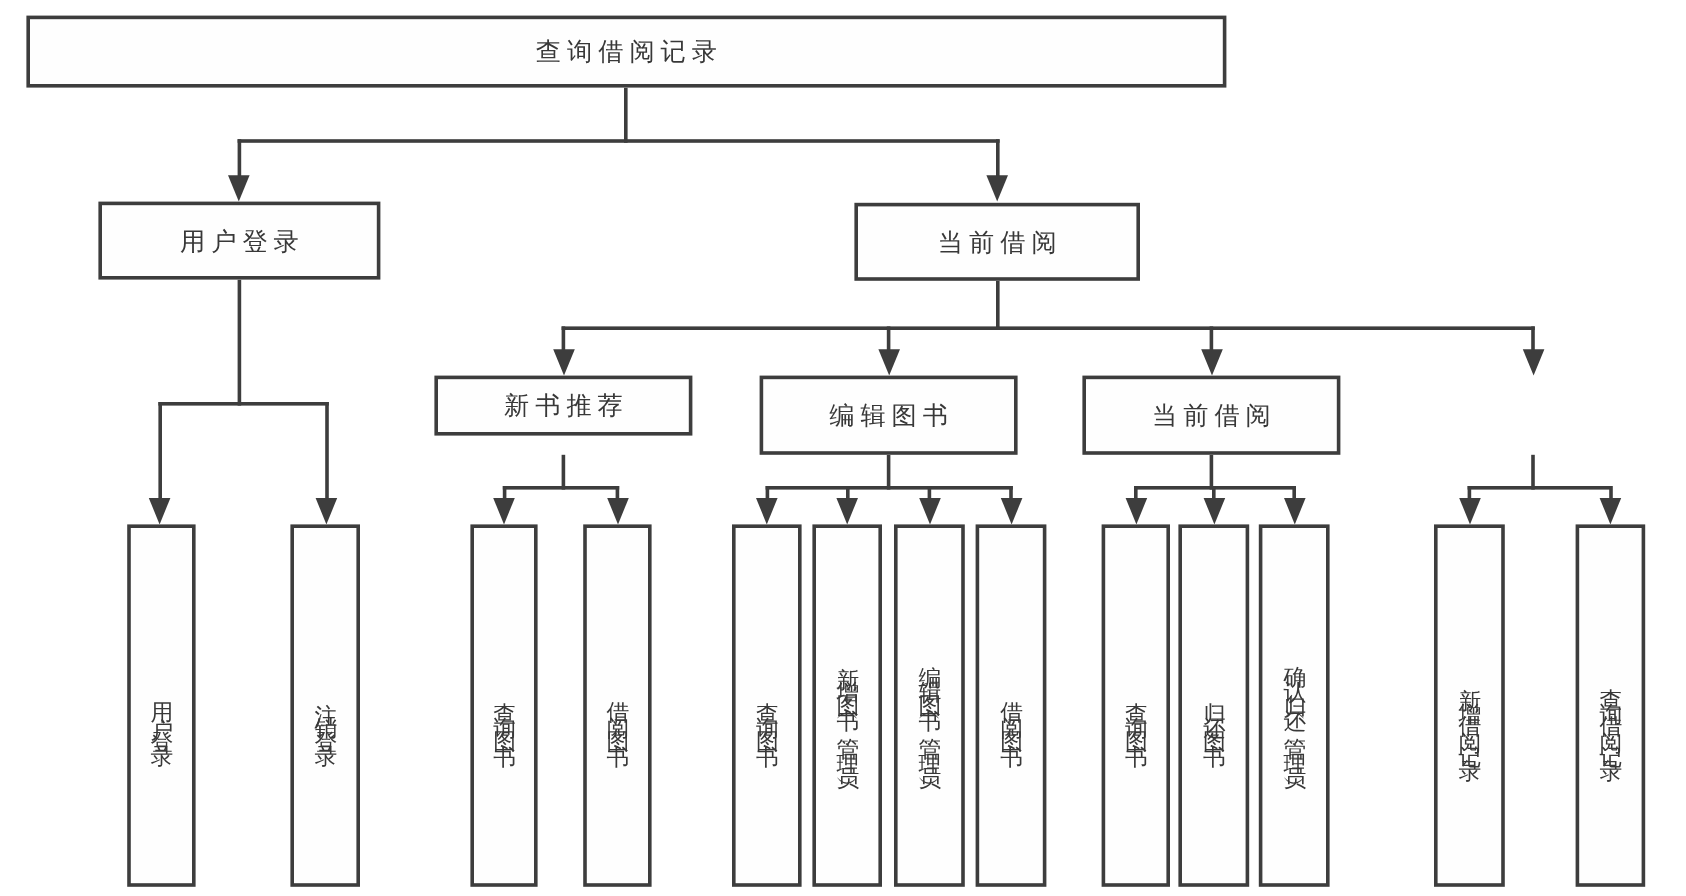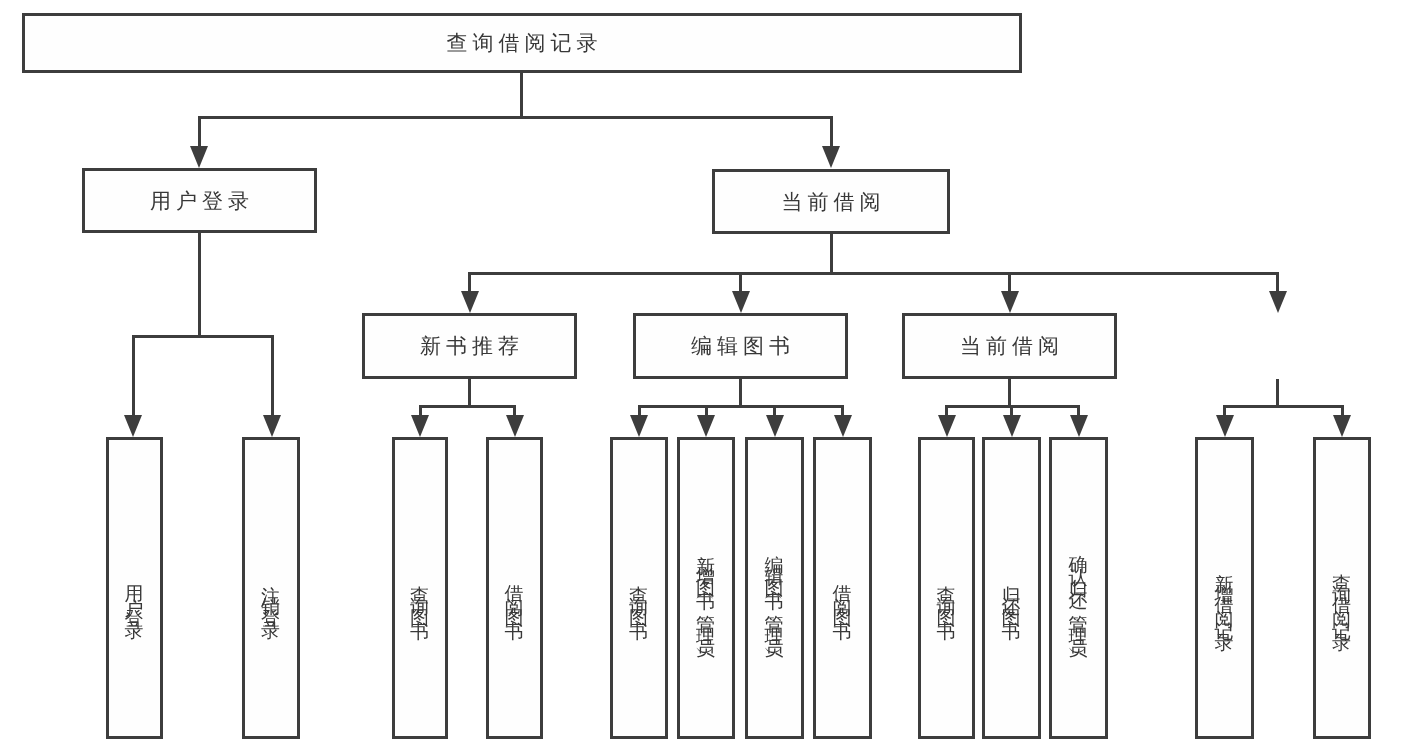--- a/index.html
+++ b/index.html
@@ -122,21 +122,21 @@
     <div class="ah" style="left:1215.5px;top:415px"></div>
     <div class="line" style="left:1340.5px;top:405px;width:3px;height:14px"></div>
     <div class="ah" style="left:1333px;top:415px"></div>
   </div>
 
   <div class="node h" style="left:22px;top:13px;width:1000px;height:60px">查询借阅记录</div>
 
   <div class="node h" style="left:82px;top:168px;width:235px;height:65px">用户登录</div>
   <div class="node h" style="left:712px;top:169px;width:238px;height:65px">当前借阅</div>
 
-  <div class="node h" style="left:362px;top:313px;width:215px;height:66px">新书推荐</div>
+  <div class="node h" style="left:362px;top:313px;width:215px;height:50px">新书推荐</div>
   <div class="node h" style="left:633px;top:313px;width:215px;height:66px">编辑图书</div>
   <div class="node h" style="left:902px;top:313px;width:215px;height:66px">当前借阅</div>
 
   <div class="node v" style="left:106px;top:437px;width:57px;height:302px">用户登录</div>
   <div class="node v" style="left:242px;top:437px;width:58px;height:302px">注销登录</div>
 
   <div class="node v" style="left:392px;top:437px;width:56px;height:302px">查询图书</div>
   <div class="node v" style="left:486px;top:437px;width:57px;height:302px">借阅图书</div>
 
   <div class="node v" style="left:610px;top:437px;width:58px;height:302px">查询图书</div>

